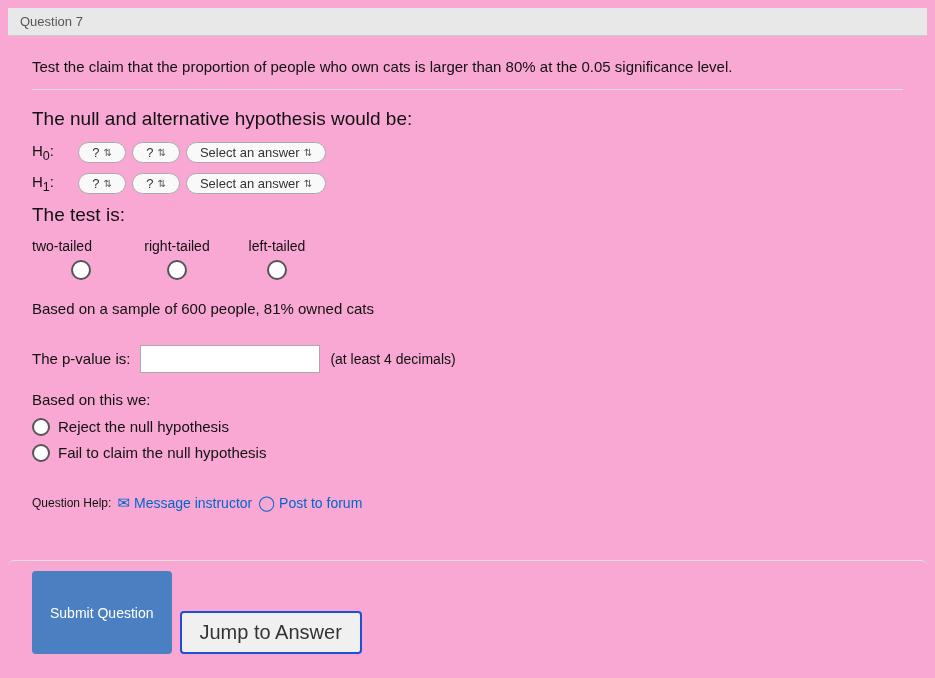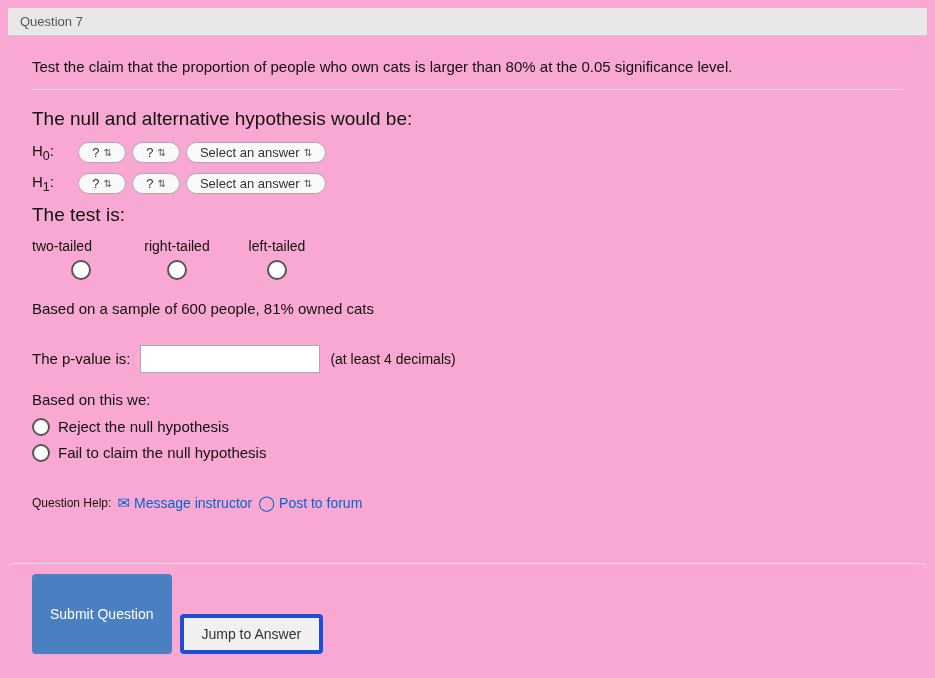--- a/index.html
+++ b/index.html
@@ -224,23 +224,23 @@
       color: #fff;
       border: none;
       padding: 8px 18px;
       font-size: 14px;
       border-radius: 4px;
       cursor: pointer;
     }
     .btn-jump {
       background: #f0f0f0;
       color: #333;
-      border: 4px solid #1d4ed8;
+      border: 2px solid #1d4ed8;
       padding: 8px 18px;
-      font-size: 14px;
+      font-size: 20px;
       border-radius: 4px;
       cursor: pointer;
       margin-top: 40px;
     }
   </style>
 </head>
 <body>
 
 <div class="page-wrapper">
   <div class="top-bar">

